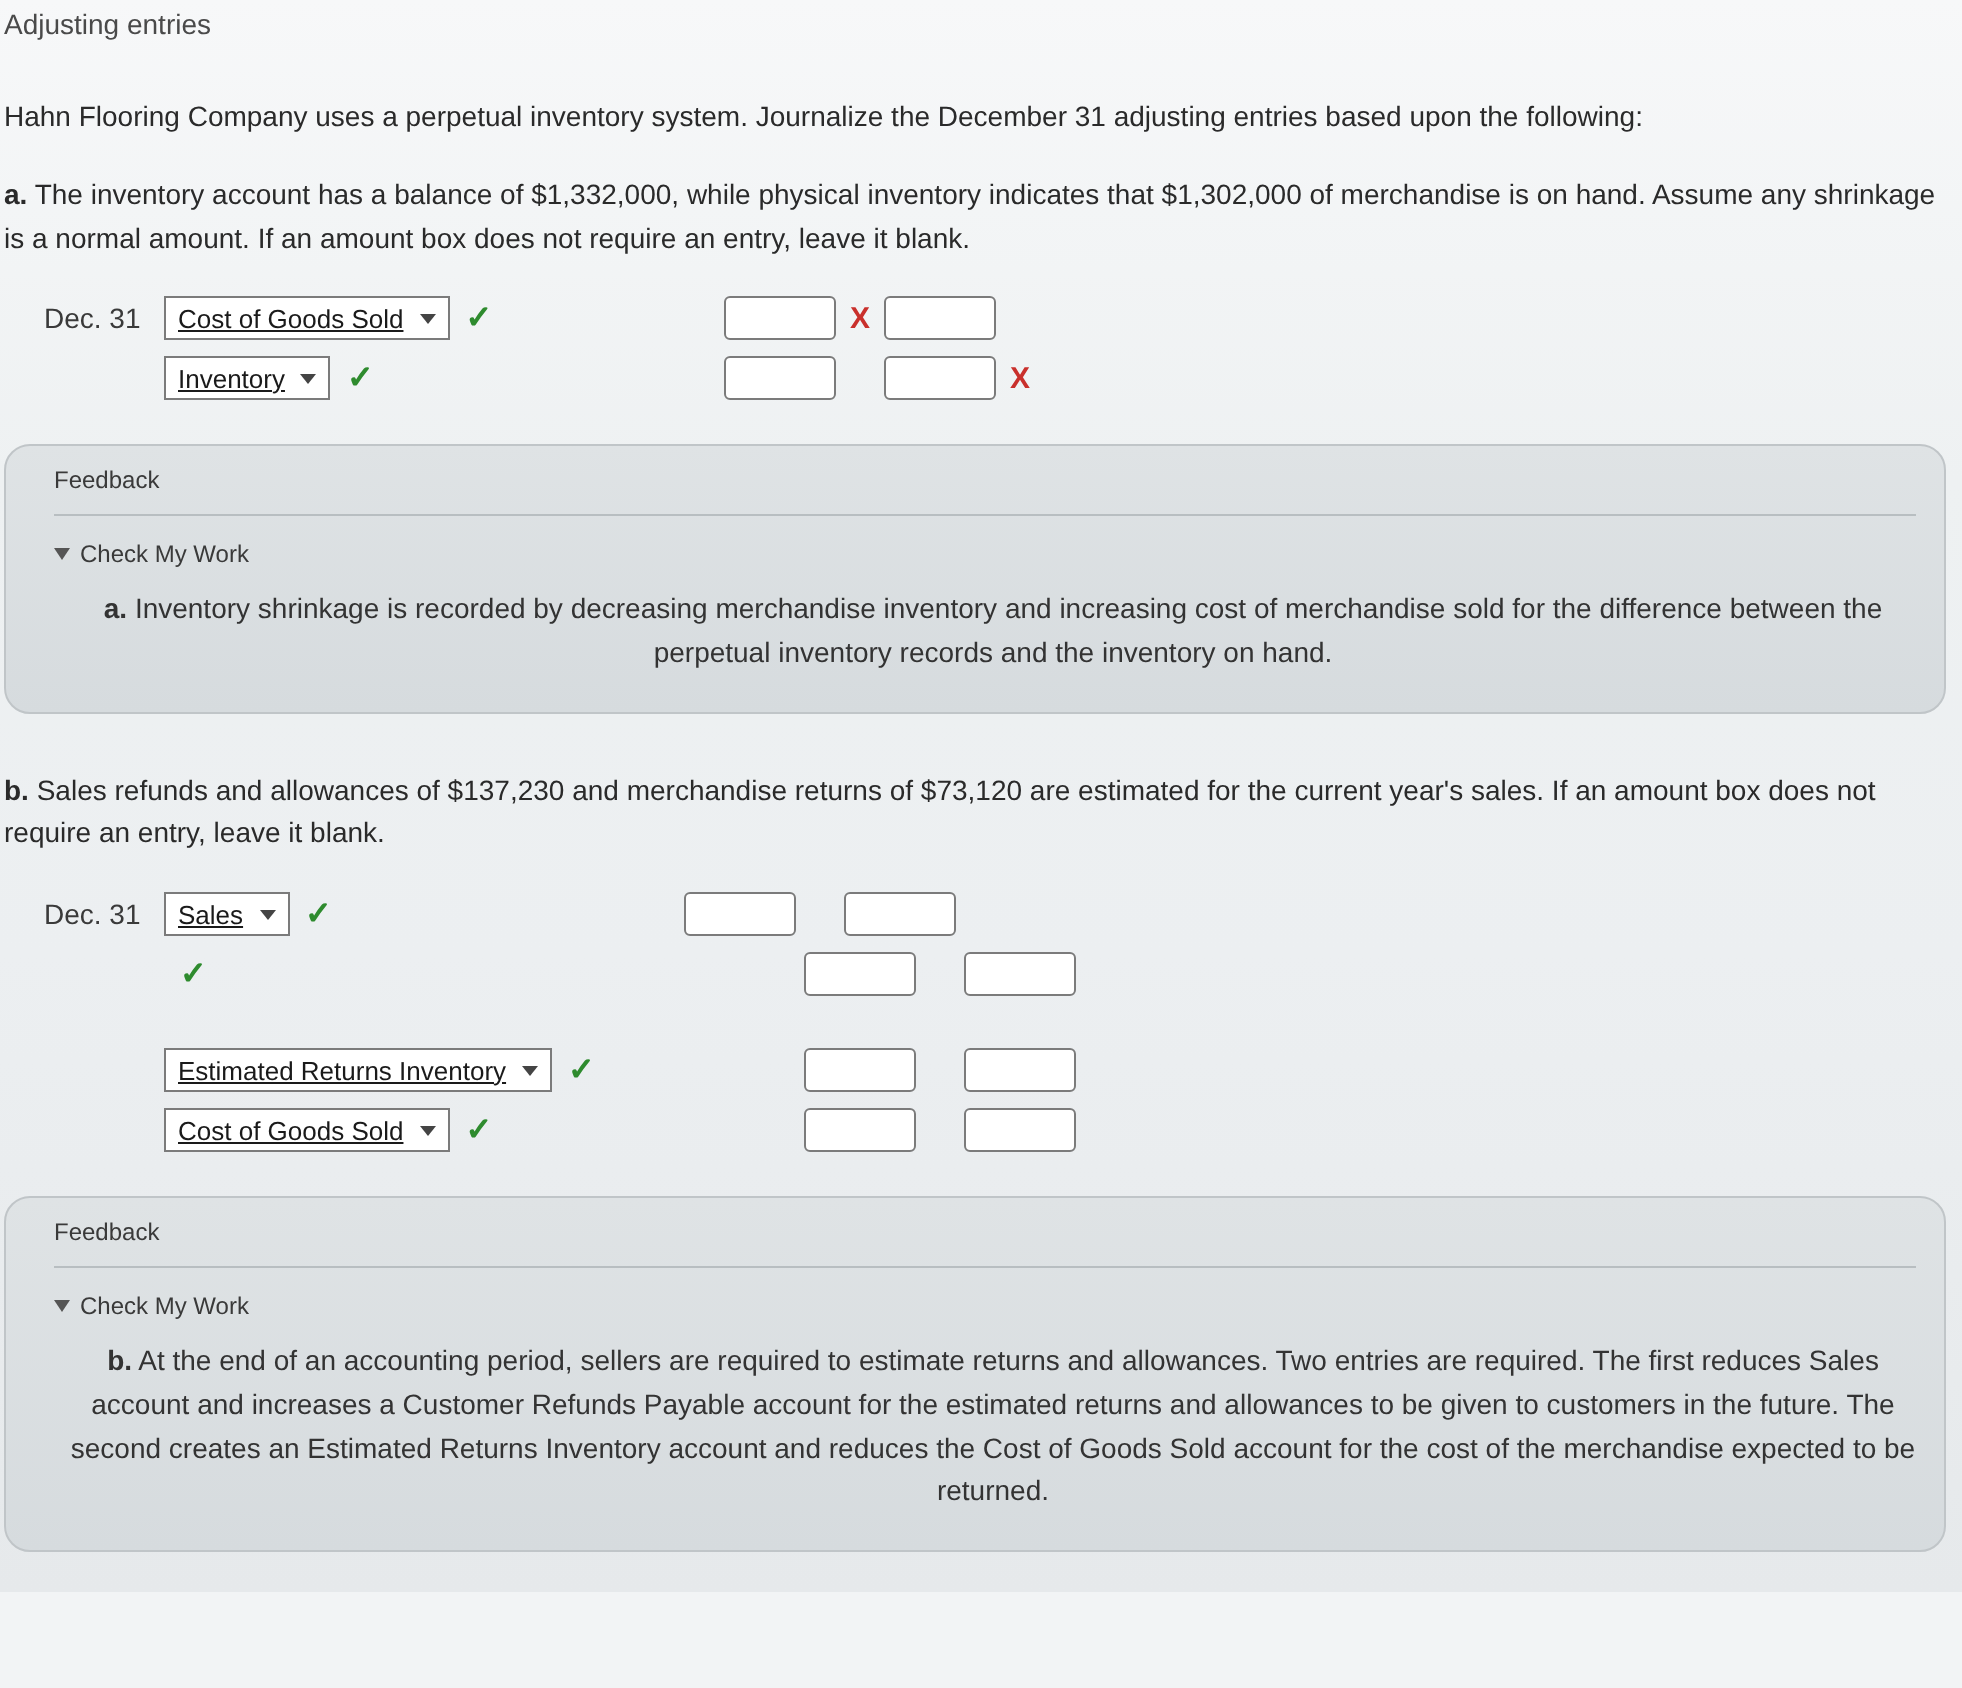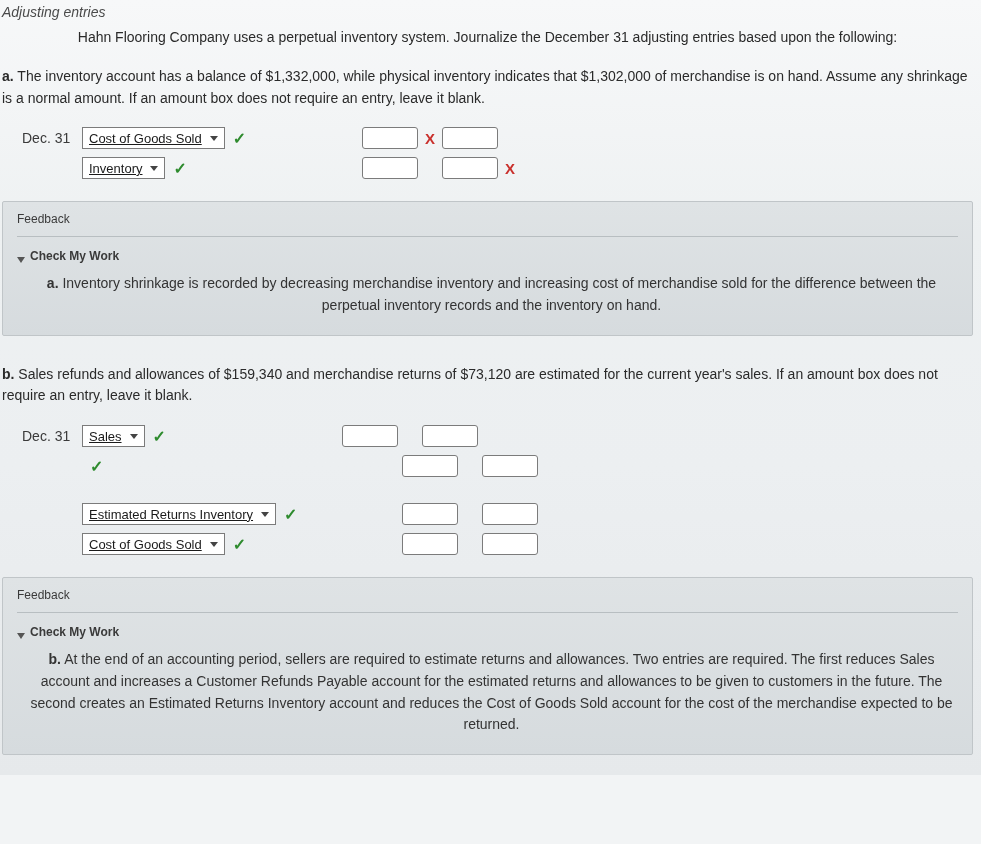--- a/index.html
+++ b/index.html
@@ -12,27 +12,25 @@
     background: #f2f4f5;
     width: 981px;
   }
   .page {
     padding: 4px 8px 20px 2px;
     background: linear-gradient(to bottom, #f7f8f9 0%, #eef1f2 30%, #eceff1 60%, #e6e9eb 100%);
   }
   .title {
     color: #4a4a4a;
     font-size: 14px;
-    margin: 0 0 7px 0;
-    font-style: italic;
+    margin: 0 0 28px 0;
   }
   .intro {
     margin: 0 0 18px 0;
     line-height: 1.5;
-    text-align: center;
   }
   .part {
     margin: 0 0 18px 0;
     line-height: 1.55;
   }
   strong.black { font-weight: 700; }
   .journal {
     margin: 14px 0 0 20px;
   }
   .journal-row {
@@ -96,40 +94,40 @@
   .cross {
     color: #c9302c;
     font-weight: bold;
     font-size: 15px;
     margin: 0 8px;
   }
   .feedback-box {
     margin: 22px 0 0 0;
     background: linear-gradient(to bottom, #dfe3e5 0%, #d6dbde 100%);
     border: 1px solid #c0c5c8;
-    border-radius: 2px;
-    padding: 10px 14px 18px 14px;
+    border-radius: 13px;
+    padding: 10px 14px 18px 24px;
   }
   .feedback-label {
     font-size: 12px;
     color: #3a3a3a;
     margin-bottom: 10px;
   }
   .feedback-rule {
     border: 0;
     border-top: 1px solid #b8bec1;
     margin: 8px 0 12px 0;
   }
   .check-my-work {
     font-size: 12px;
     color: #3a3a3a;
-    font-weight: bold;
+    font-weight: normal;
     margin-bottom: 10px;
     display: flex;
-    align-items: flex-end;
+    align-items: center;
     cursor: pointer;
   }
   .check-my-work .tri {
     display: inline-block;
     width: 0; height: 0;
     border-left: 4px solid transparent;
     border-right: 4px solid transparent;
     border-top: 6px solid #555;
     margin-right: 5px;
   }
@@ -222,21 +220,21 @@
       <span>Check My Work</span>
     </div>
     <div class="feedback-body">
       <b>a.</b>
       <span>Inventory shrinkage is recorded by decreasing merchandise inventory and increasing cost of merchandise sold for the difference between the perpetual inventory records and the inventory on hand.</span>
     </div>
   </div>
 
   <p class="part mt-section">
     <strong class="black">b.</strong>
-    <span>Sales refunds and allowances of $159,340 and merchandise returns of $</span><span class="txt-cursor">73,120</span><span> are estimated for the current year's sales. If an amount box does not require an entry, leave it blank.</span>
+    <span>Sales refunds and allowances of $137,230 and merchandise returns of $</span><span class="txt-cursor">73,120</span><span> are estimated for the current year's sales. If an amount box does not require an entry, leave it blank.</span>
   </p>
 
   <div class="journal">
 
     <div class="journal-row">
       <div class="date-col">Dec. 31</div>
       <div class="account-col" style="width:260px">
         <div class="select-box">
           <span class="underline-account">Sales</span>
           <span class="caret"></span>

